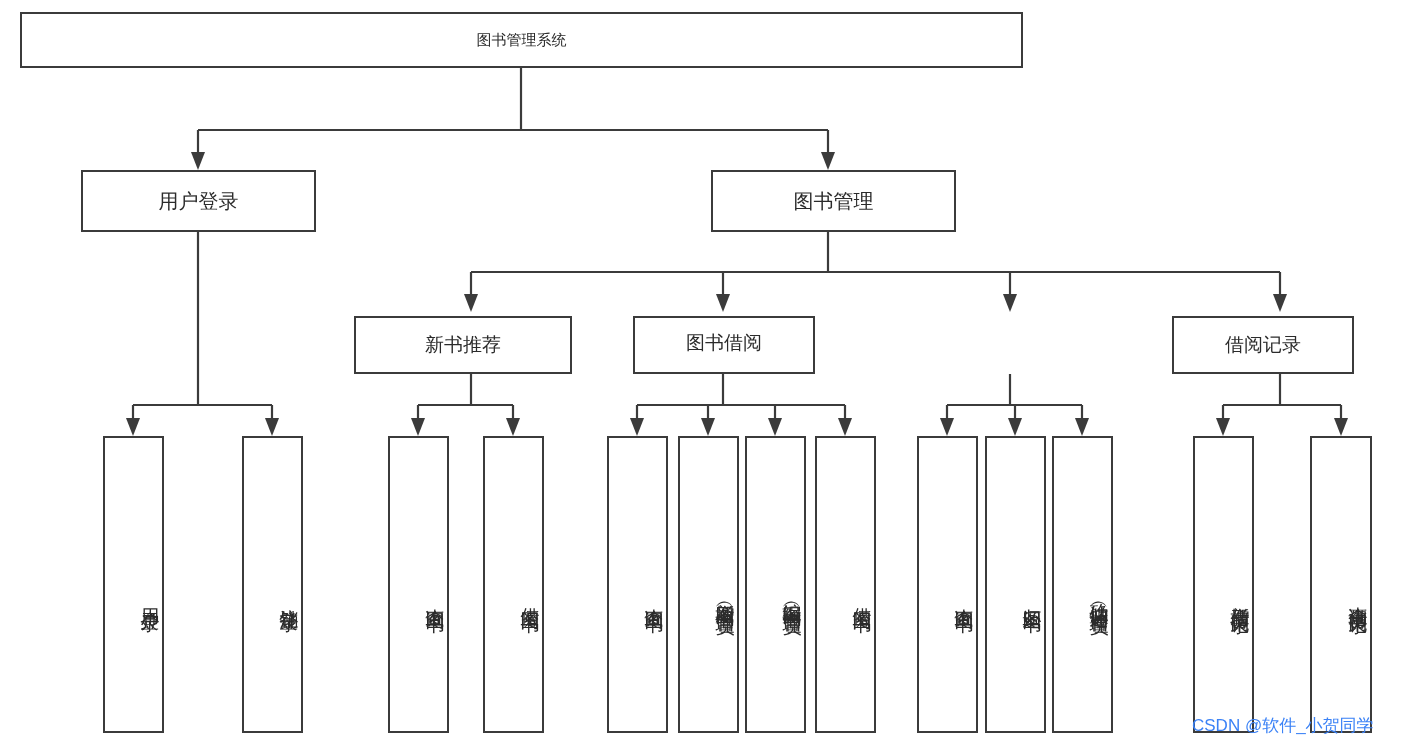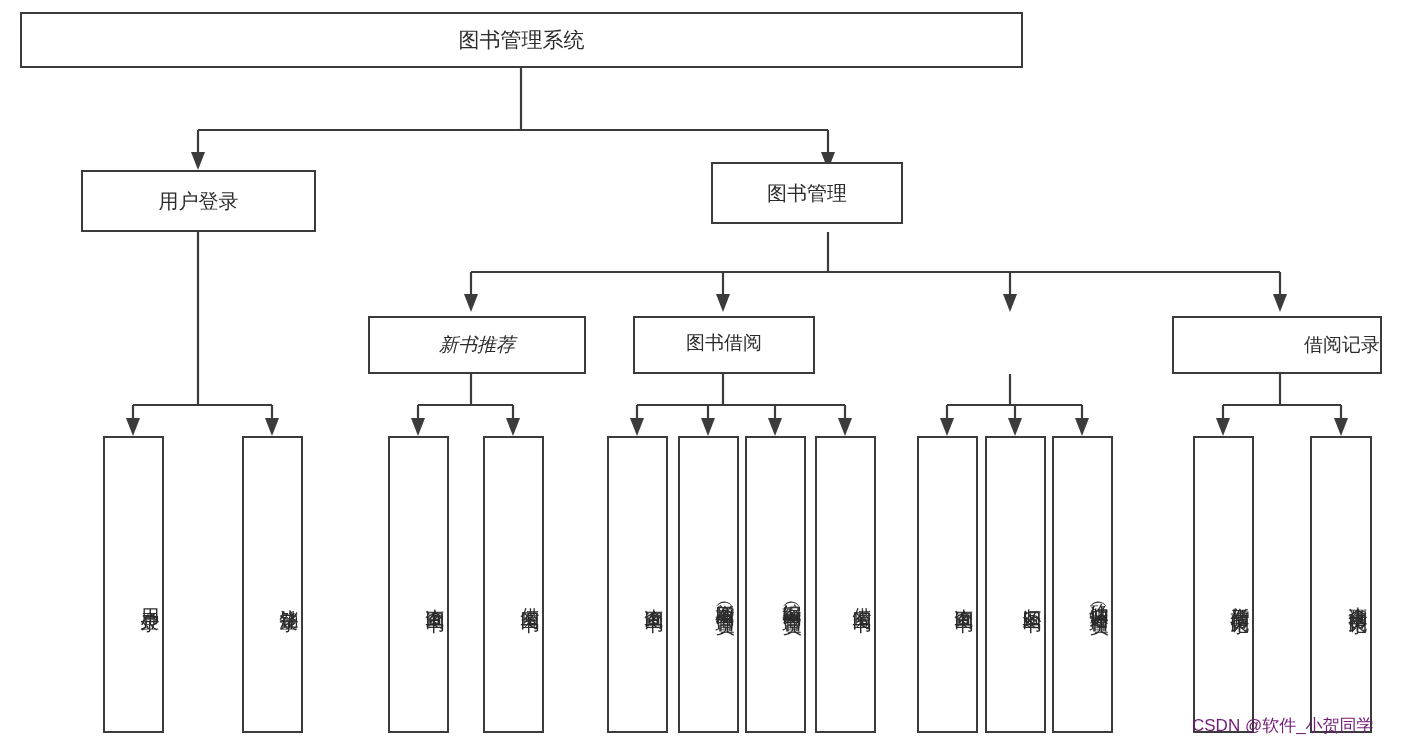--- a/index.html
+++ b/index.html
@@ -23,21 +23,21 @@
     border: 2px solid #3b3b3b;
     background: #ffffff;
     display: flex;
     align-items: center;
     justify-content: center;
     color: #2b2b2b;
     text-align: center;
     line-height: 1.25;
   }
   .node.root {
-    font-size: 21px;
+    font-size: 15px;
   }
   .node.lvl2 {
     font-size: 20px;
   }
   .node.lvl3 {
     font-size: 19px;
   }
   .node.leaf {
     font-size: 19px;
     writing-mode: vertical-rl;
@@ -46,21 +46,21 @@
     padding-top: 24px;
     align-items: flex-start;
     justify-content: center;
   }
   .leaf-label {
     writing-mode: vertical-rl;
     text-orientation: upright;
   }
   .watermark {
     position: absolute;
-    color: #701a75;
+    color: #3b82f6;
     font-size: 17px;
     white-space: nowrap;
     user-select: none;
   }
   svg.edges {
     position: absolute;
     left: 0;
     top: 0;
     width: 1405px;
     height: 747px;
@@ -139,31 +139,31 @@
     <polygon points="1341,436 1334,418 1348,418" fill="#3b3b3b" stroke="none"></polygon>
   </svg>
 
   <div class="node root" style="left:20px; top:12px; width:1003px; height:56px;">
     <span>图书管理系统</span>
   </div>
 
   <div class="node lvl2" style="left:81px; top:170px; width:235px; height:62px;">
     <span>用户登录</span>
   </div>
-  <div class="node lvl2" style="left:711px; top:162px; width:192px; height:62px;">
+  <div class="node lvl2" style="left:711px; top:170px; width:245px; height:62px;">
     <span>图书管理</span>
   </div>
 
-  <div class="node lvl3" style="left:368px; top:316px; width:218px; height:58px;font-style:italic;">
+  <div class="node lvl3" style="left:354px; top:316px; width:218px; height:58px;">
     <span>新书推荐</span>
   </div>
   <div class="node lvl3" style="left:633px; top:316px; width:182px; height:58px;font-family:Liberation Mono, monospace;">
     <span>图书借阅</span>
   </div>
-  <div class="node lvl3" style="left:1172px; top:316px; width:210px; height:58px;justify-content:flex-end;">
+  <div class="node lvl3" style="left:1172px; top:316px; width:182px; height:58px;">
     <span>借阅记录</span>
   </div>
 
   <div class="node leaf" style="left:103px; top:436px; width:61px; height:297px;">
     <span class="leaf-label">用户登录</span>
   </div>
   <div class="node leaf" style="left:242px; top:436px; width:61px; height:297px;">
     <span class="leaf-label">注销登录</span>
   </div>
 

